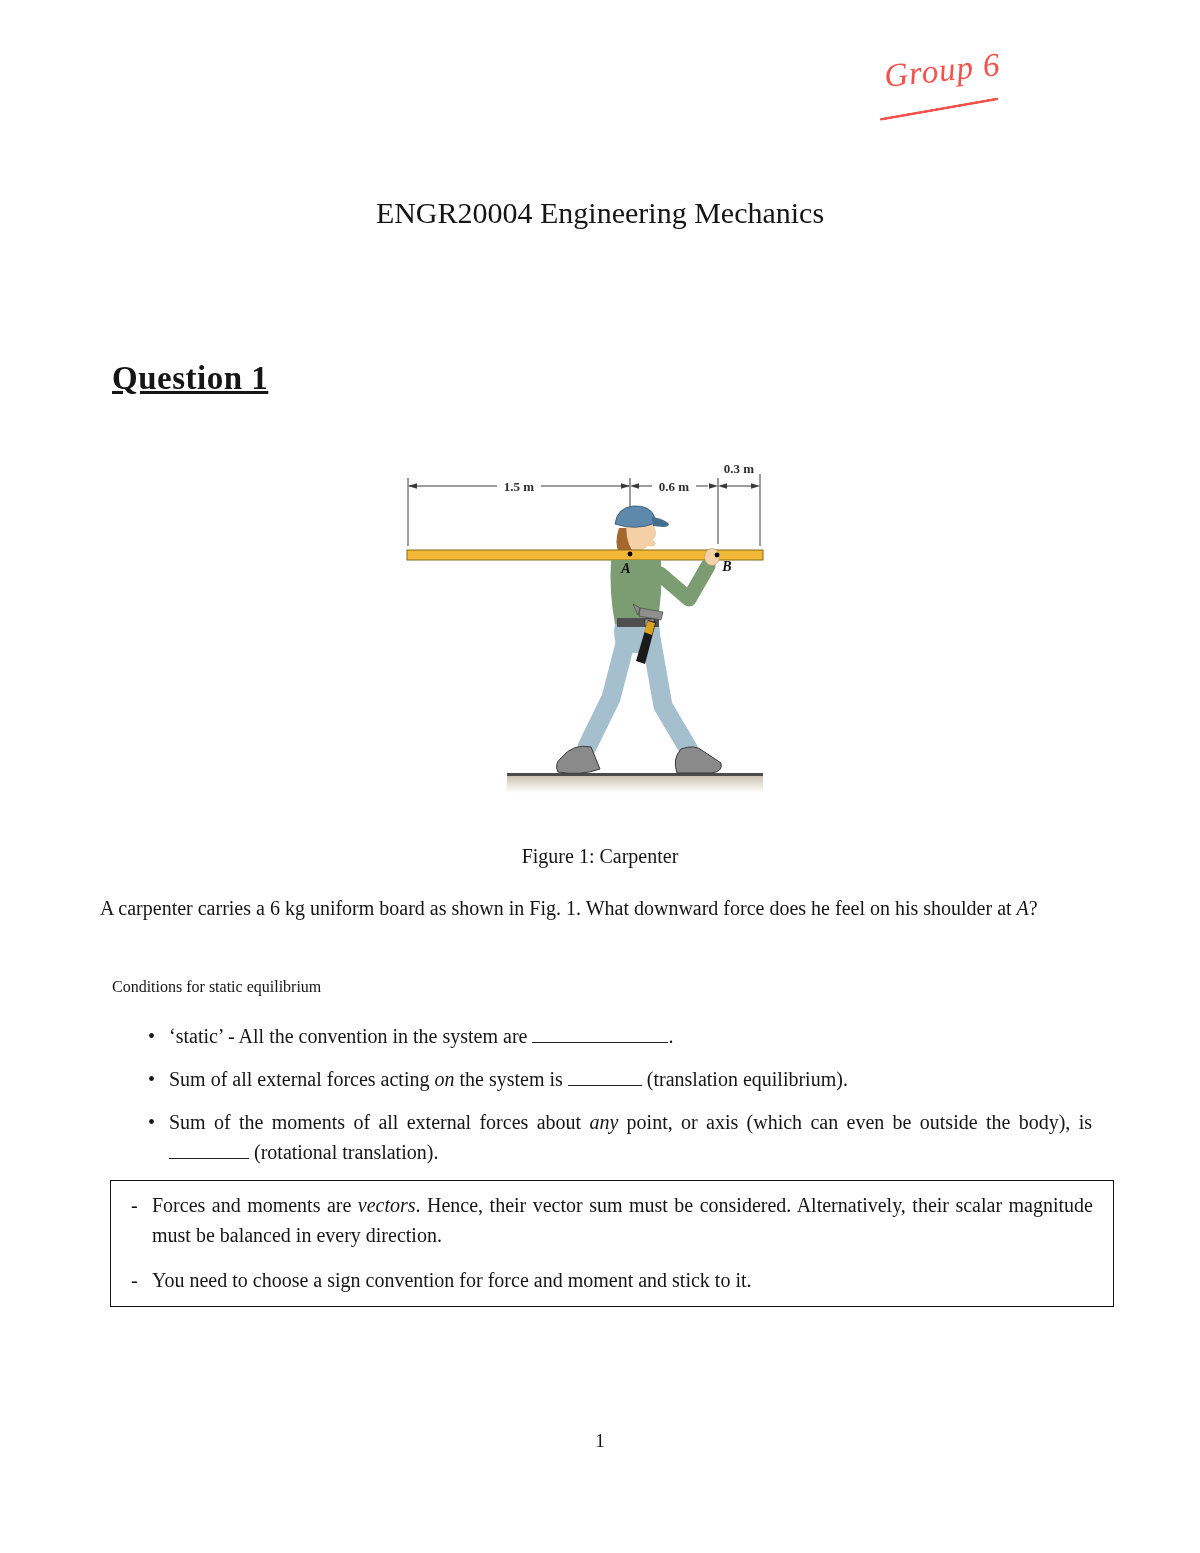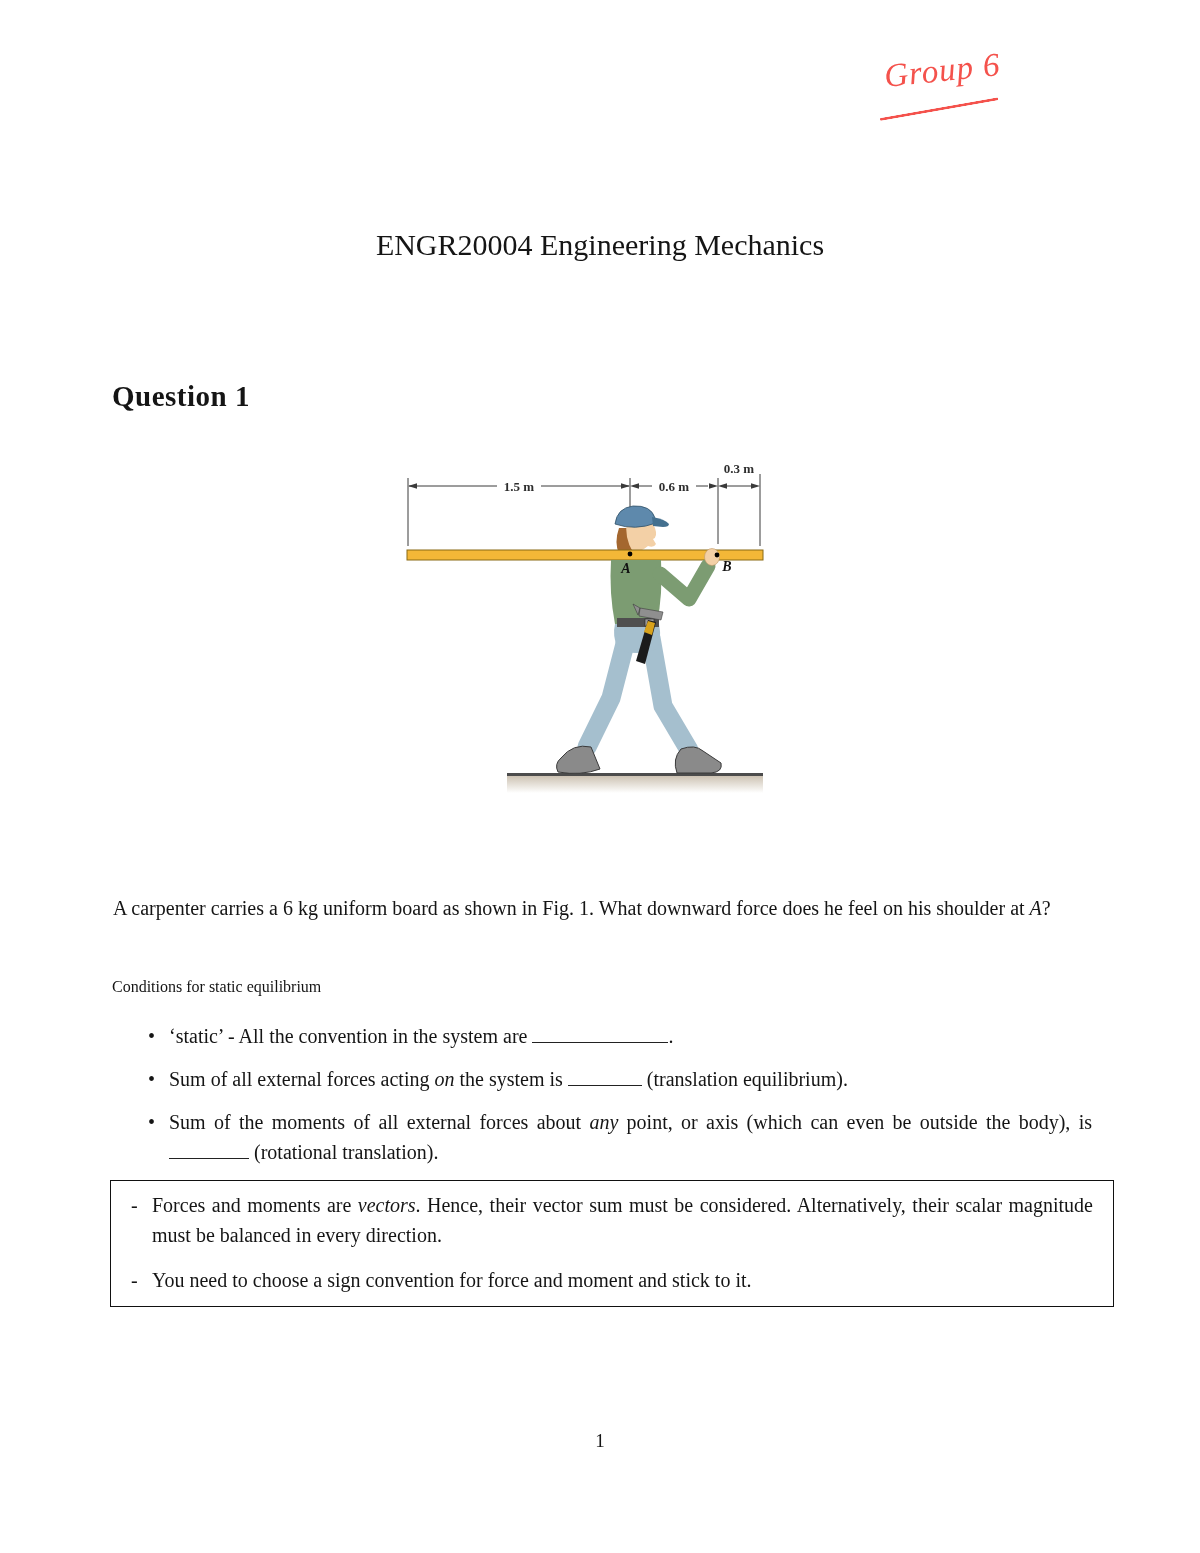--- a/index.html
+++ b/index.html
@@ -23,35 +23,35 @@
     position:absolute; left:880px; top:118px;
     width:120px; height:0;
     border-top:3px solid;
     transform:rotate(-10deg);
     transform-origin:left center;
     border-radius:2px;
   }
   
   .doc-title {
     position:absolute; top:190px; left:0; width:100%;
-    text-align:center; font-size:30px; line-height:46px;margin-top:32px;
+    text-align:center; font-size:30px; line-height:46px;
   }
   .q-heading {
-    position:absolute; top:380px; left:112px;
-    font-size:29px; font-weight:bold; letter-spacing:0.5px;
+    position:absolute; top:360px; left:112px;
+    font-size:33px; font-weight:bold; letter-spacing:0.5px;text-decoration:underline;
   }
   
   .figure-wrap { position:absolute; left:405px; top:458px; width:360px; height:348px; }
   .fig-caption {
     position:absolute; top:845px; left:0; width:100%;
     text-align:center; font-size:20px;
   }
   
   .para {
-    position:absolute; left:113px; top:894px; width:982px;
+    position:absolute; left:100px; top:894px; width:982px;
     font-size:20px; line-height:29px; text-align:justify;
   }
   .conditions { position:absolute; left:112px; top:978px; font-size:16px; }
   .bullet {
     position:absolute; left:148px; width:944px;
     font-size:20px; line-height:30px; text-align:justify;
     padding-left:21px; box-sizing:border-box;
   }
   .bullet .marker { position:absolute; left:0; top:0; }
   .b1 { top:1021px; } .b2 { top:1064px; } .b3 { top:1107px; }
@@ -151,20 +151,21 @@
       <polyline points="255,116 284,141 303,108" stroke-width="15" fill="none" stroke-linecap="round" stroke-linejoin="round" stroke="#7C9C72"></polyline>
       <ellipse cx="307" cy="99" rx="7.5" ry="8.5" stroke="#c09a6a" stroke-width="0.6" fill="#F3D0A6"></ellipse>
 
       <circle cx="225" cy="96" r="2.4" fill="#000"></circle>
       <circle cx="312" cy="97" r="2.4" fill="#000"></circle>
       <text class="pt-label" x="221" y="115" text-anchor="middle">A</text>
       <text class="pt-label" x="322" y="113" text-anchor="middle">B</text>
     </svg>
   </div>
 
+  <div class="fig-caption">Figure 1: Carpenter</div>
 
   <div class="para"><span>A carpenter carries a 6 kg uniform board as shown in Fig. 1. What downward force does he feel on his shoulder at </span><em>A</em><span>?</span></div>
 
   <div class="conditions">Conditions for static equilibrium</div>
 
   <div class="bullet b1"><span class="marker">•</span><span>‘static’ - All the convention in the system are </span><span class="blank blank-1"></span><span>.</span></div>
 
   <div class="bullet b2"><span class="marker">•</span><span>Sum of all external forces acting </span><em>on</em><span> the system is </span><span class="blank blank-2"></span><span> (translation equilibrium).</span></div>
 
   <div class="bullet b3"><span class="marker">•</span><span>Sum of the moments of all external forces about </span><em>any</em><span> point, or axis (which can even be outside the body), is </span><span class="blank blank-3"></span><span> (rotational translation).</span></div>

